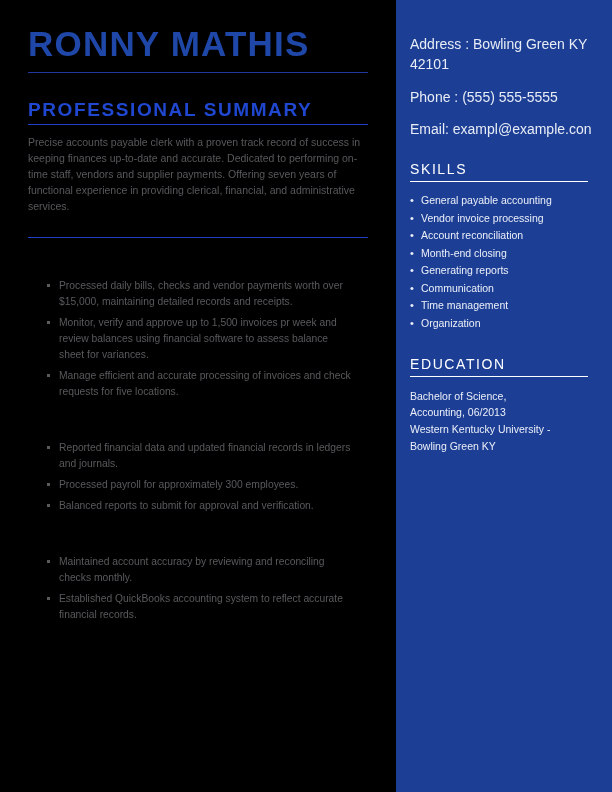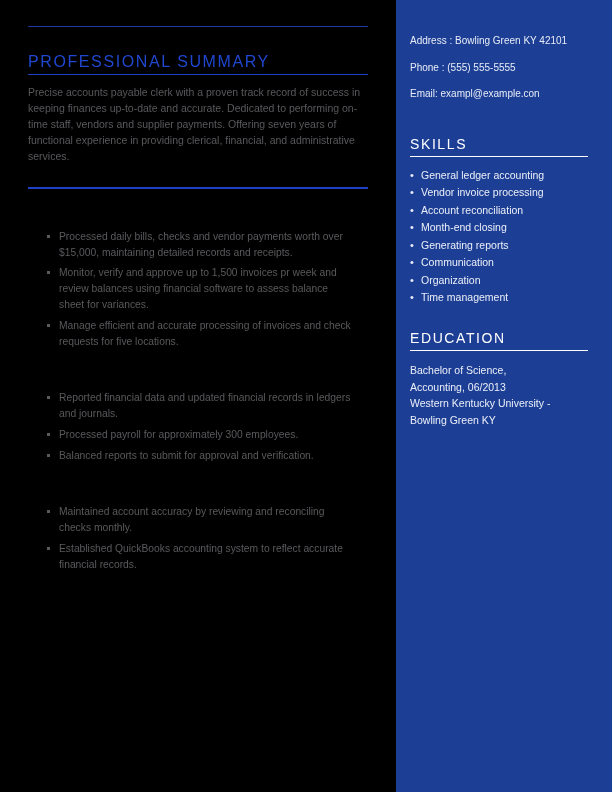--- a/index.html
+++ b/index.html
@@ -40,22 +40,22 @@
     margin: 0 0 9px 0;
     white-space: nowrap;
   }
   .name-rule {
     height: 1px;
     background: #24379c;
     margin: 0 0 26px 0;
   }
 
   .section-head {
-    font-size: 16px;
-    font-weight: normal;
+    font-size: 19px;
+    font-weight: bold;
     letter-spacing: 1.6px;
     color: #1f47d0;
     margin: 0 0 3px 0;
   }
   .section-rule {
     height: 1.4px;
     background: #2040c8;
     margin-bottom: 10px;
   }
 
@@ -101,40 +101,40 @@
     top: 0;
     width: 216px;
     height: 792px;
     background: #1c3f95;
     box-sizing: border-box;
     padding: 34px 18px 0 14px;
   }
 
   .contact-line {
     color: #e8ecf6;
-    font-size: 10px;
+    font-size: 14px;
     line-height: 1.45;
     margin: 0 0 12px 0;
   }
 
   .side-head {
     color: #ffffff;
     font-size: 14px;
     letter-spacing: 1.6px;
     margin: 0 0 4px 0;
     font-weight: normal;
   }
   .side-rule {
     height: 1.3px;
     background: #ffffff;
     width: 178px;
     margin-bottom: 11px;
   }
 
-  .skills-block { margin-top: 34px; }
+  .skills-block { margin-top: 22px; }
   ul.skill-list {
     list-style: none;
     margin: 0;
     padding: 0;
   }
   ul.skill-list li {
     position: relative;
     color: #eceff8;
     font-size: 10.5px;
     line-height: 1.52;
@@ -158,20 +158,21 @@
     margin: 0;
   }
 </style>
 </head>
 <body>
 
 <div class="page">
 
   <div class="main-col">
 
+    <div class="name">RONNY MATHIS</div>
     <div class="name-rule"></div>
 
     <div>
       <div class="section-head">PROFESSIONAL SUMMARY</div>
       <div class="section-rule"></div>
       <p class="summary-text">Precise accounts payable clerk with a proven track record of success in keeping finances up-to-date and accurate. Dedicated to performing on-time staff, vendors and supplier payments. Offering seven years of functional experience in providing clerical, financial, and administrative services.</p>
     </div>
 
     <div class="work-gap"></div>
 
@@ -209,28 +210,28 @@
     <div>
       <p class="contact-line">Address : Bowling Green KY 42101</p>
       <p class="contact-line">Phone : (555) 555-5555</p>
       <p class="contact-line">Email: exampl@example.con</p>
     </div>
 
     <div class="skills-block">
       <div class="side-head">SKILLS</div>
       <div class="side-rule"></div>
       <ul class="skill-list">
-        <li>General ledger accounting</li>
+        <li>General payable accounting</li>
         <li>Vendor invoice processing</li>
         <li>Account reconciliation</li>
         <li>Month-end closing</li>
         <li>Generating reports</li>
         <li>Communication</li>
+        <li>Time management</li>
         <li>Organization</li>
-        <li>Time management</li>
       </ul>
     </div>
 
     <div class="education-block">
       <div class="side-head">EDUCATION</div>
       <div class="side-rule"></div>
       <p class="edu-text">Bachelor of Science,</p>
       <p class="edu-text">Accounting, 06/2013</p>
       <p class="edu-text">Western Kentucky University -</p>
       <p class="edu-text">Bowling Green KY</p>

